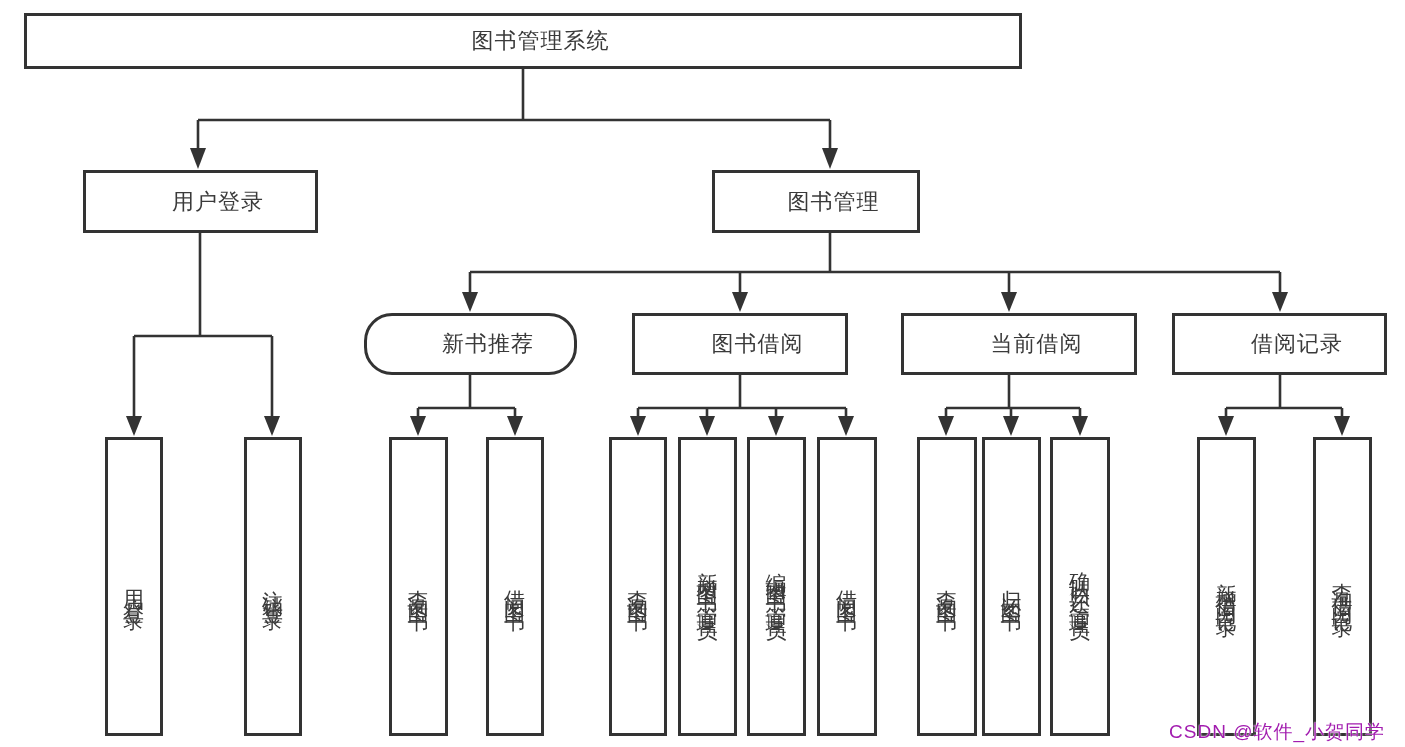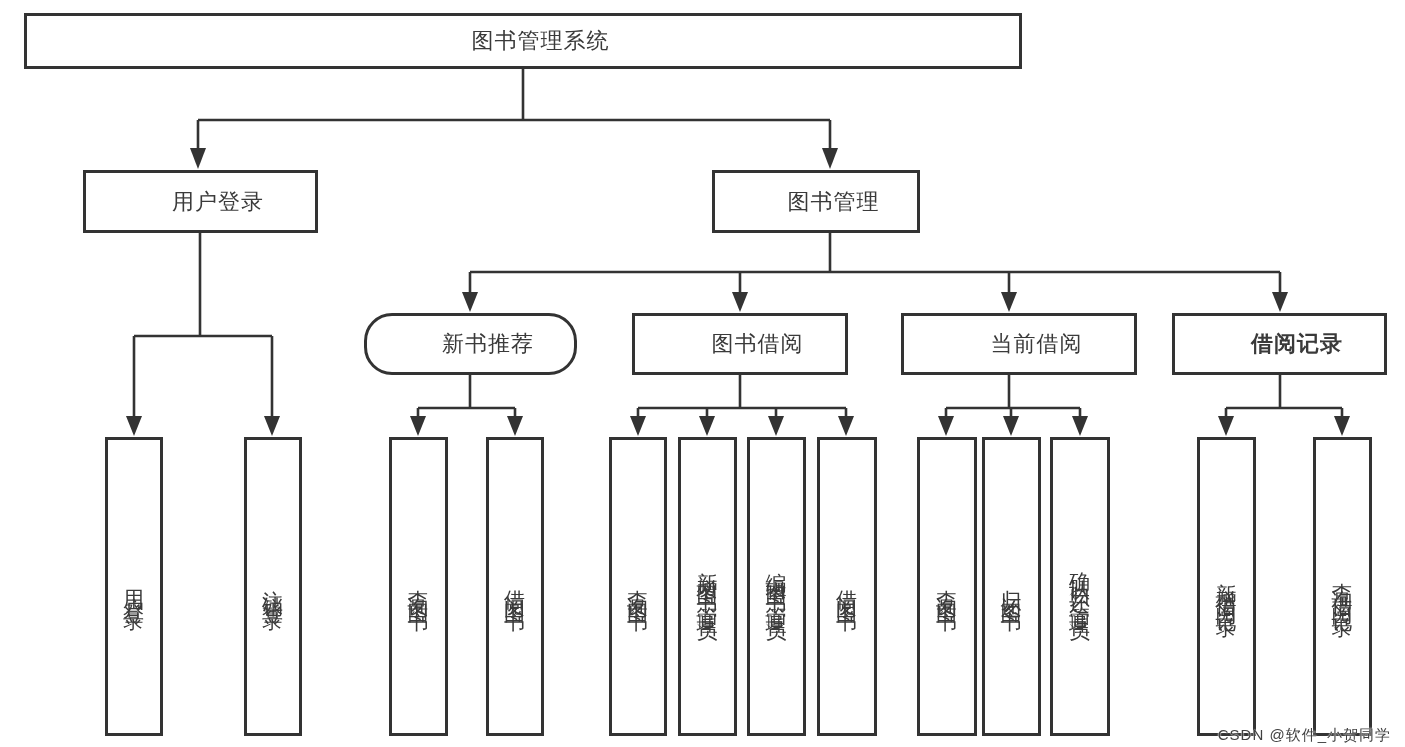--- a/index.html
+++ b/index.html
@@ -47,24 +47,24 @@
     align-items: center;
     justify-content: center;
     color: #3a3a3a;
     font-size: 21px;
     writing-mode: vertical-rl;
     letter-spacing: 7px;
     line-height: 1;
   }
   #watermark {
     position: absolute;
-    right: 14px;
+    right: 20px;
     bottom: 2px;
-    font-size: 15px;
-    color: #404040;
+    font-size: 19px;
+    color: #a21caf;
     letter-spacing: 1px;
     text-shadow: 0 0 2px #ffffff, 0 0 1px #ffffff;
     white-space: nowrap;
   }
 </style>
 </head>
 <body>
 
 <div id="stage">
 
@@ -142,21 +142,21 @@
   </svg>
 
   <div class="node" style="left:24px; top:13px; width:998px; height:56px;">图书管理系统</div>
 
   <div class="node" style="left:83px; top:170px; width:235px; height:63px;">用户登录</div>
   <div class="node" style="left:712px; top:170px; width:208px; height:63px;">图书管理</div>
 
   <div class="node" style="left:364px; top:313px; width:213px; height:62px;border-radius:28px;">新书推荐</div>
   <div class="node" style="left:632px; top:313px; width:216px; height:62px;">图书借阅</div>
   <div class="node" style="left:901px; top:313px; width:236px; height:62px;">当前借阅</div>
-  <div class="node" style="left:1172px; top:313px; width:215px; height:62px;font-weight:bold;">借阅记录</div>
+  <div class="node" style="left:1172px; top:313px; width:215px; height:62px;">借阅记录</div>
 
   <div class="leaf" style="left:105px; width:58px;">用户登录</div>
   <div class="leaf" style="left:244px; width:58px;">注销登录</div>
 
   <div class="leaf" style="left:389px; width:59px;">查询图书</div>
   <div class="leaf" style="left:486px; width:58px;">借阅图书</div>
 
   <div class="leaf" style="left:609px; width:58px;">查询图书</div>
   <div class="leaf" style="left:678px; width:59px;">新增图书（管理员）</div>
   <div class="leaf" style="left:747px; width:59px;">编辑图书（管理员）</div>

